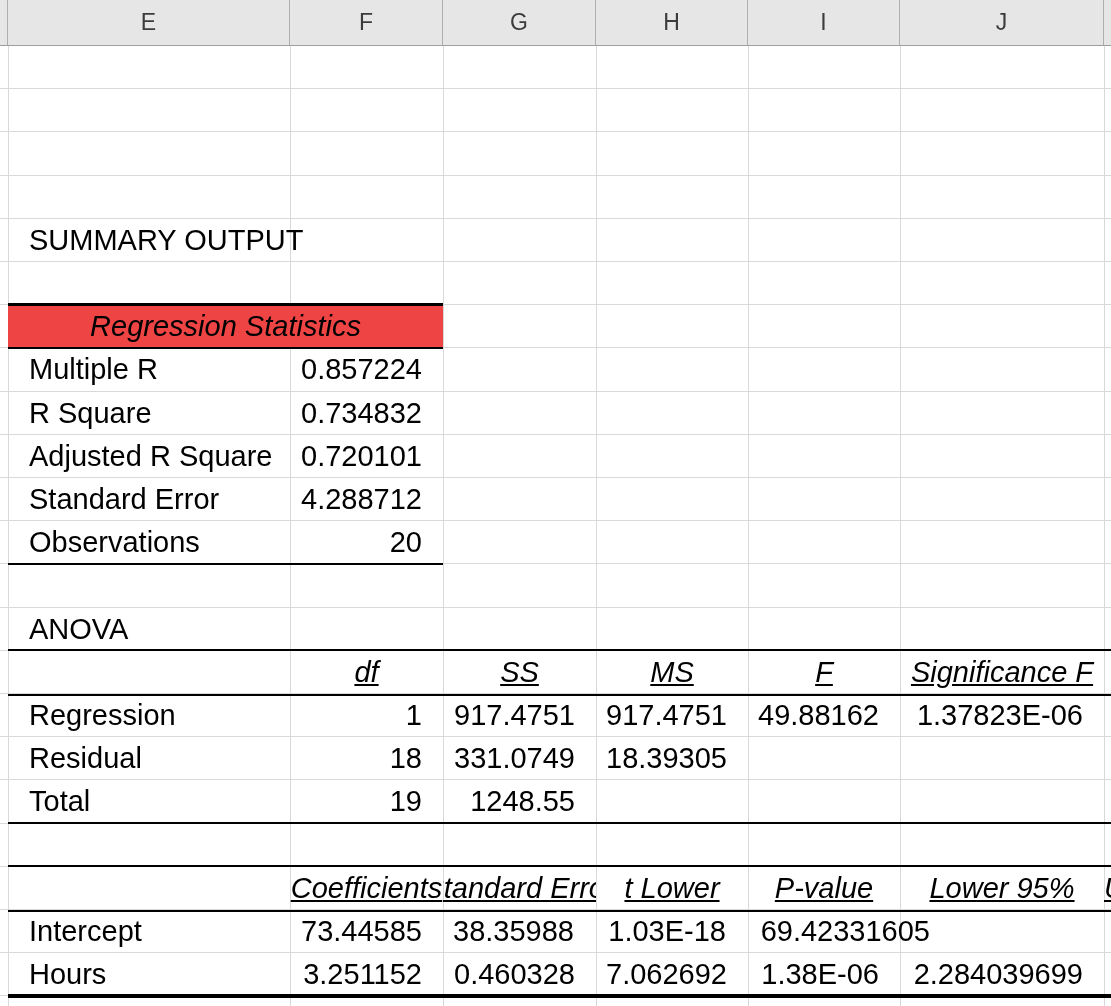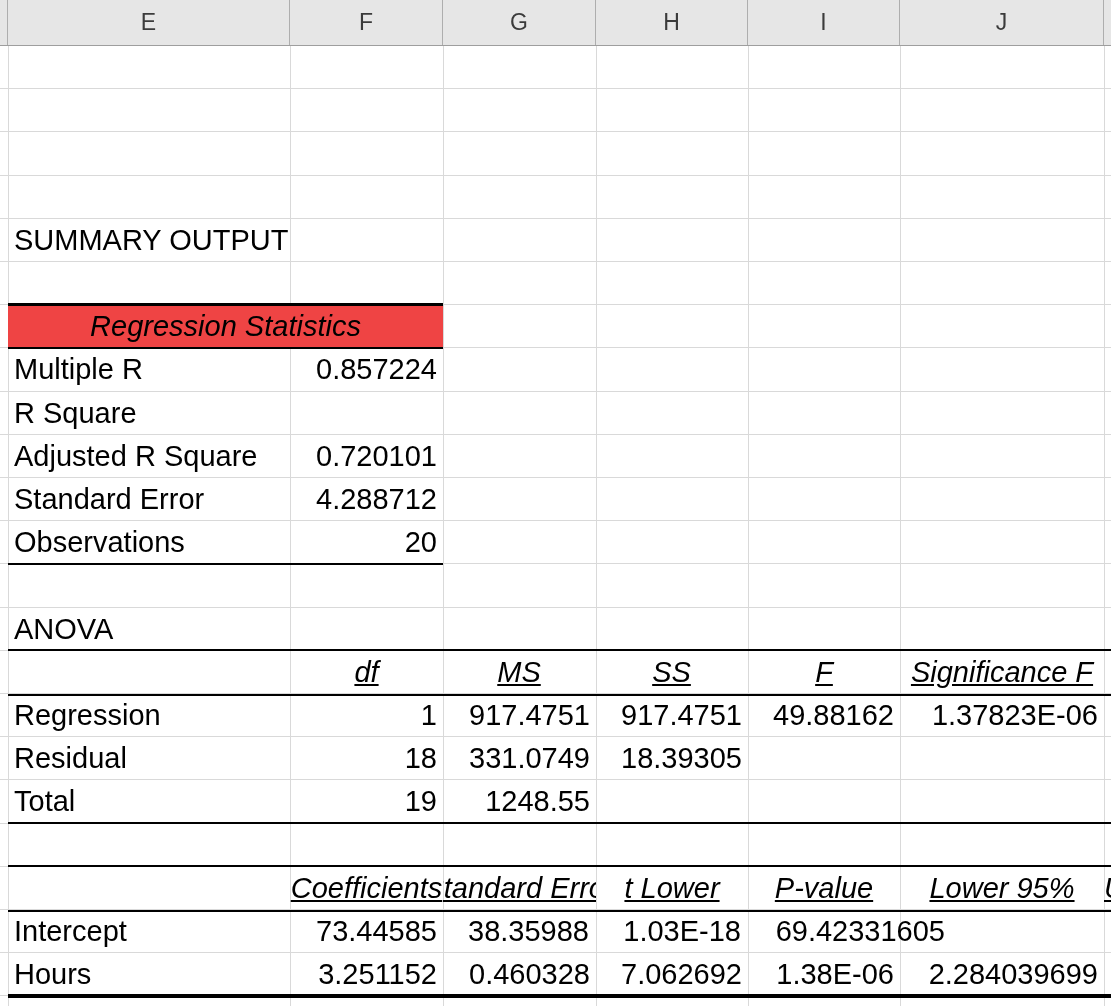--- a/index.html
+++ b/index.html
@@ -18,21 +18,21 @@
 
   
   .hgrid { position:absolute; left:0; top:46px; width:1111px; height:960px; z-index:0;
            background:repeating-linear-gradient(to bottom,
              transparent 0px, transparent 42.2px, #d9d9d9 42.2px, #d9d9d9 43.2px); }
   .vline { position:absolute; top:46px; bottom:0; width:1px; background:#d9d9d9; z-index:1; }
 
   
   .row { position:absolute; left:0; display:flex; height:43.2px; z-index:2; }
   .cell { display:flex; align-items:center; height:100%; font-size:29px; color:#000;
-          white-space:nowrap; padding:0 6px; }
+          white-space:nowrap; padding:0 21px; }
   .lbl { justify-content:flex-start; }
   .num { justify-content:flex-end; }
   .hdr { justify-content:center; font-style:italic; padding:0; overflow:hidden; }
   .we{width:282px} .wf{width:153px} .wg{width:153px} .wh{width:152px}
   .wi{width:152px} .wj{width:204px} .wk{width:7px}
   .merged { width:435px; justify-content:center; font-style:italic; background:#ef4444; }
   .ml8 { margin-left:8px; }
   .ml290 { margin-left:290px;text-decoration:underline; }
 
   
@@ -70,42 +70,43 @@
   <div class="row ml8" style="top:305.2px">
     <div class="cell merged">Regression Statistics</div>
   </div>
 
   <div class="row ml8" style="top:348.4px">
     <div class="cell lbl we">Multiple R</div>
     <div class="cell num wf">0.857224</div>
   </div>
   <div class="row ml8" style="top:391.6px">
     <div class="cell lbl we">R Square</div>
+    <div class="cell num wf">0.734832</div>
   </div>
   <div class="row ml8" style="top:434.8px">
     <div class="cell lbl we">Adjusted R Square</div>
     <div class="cell num wf">0.720101</div>
   </div>
   <div class="row ml8" style="top:478px">
     <div class="cell lbl we">Standard Error</div>
     <div class="cell num wf">4.288712</div>
   </div>
   <div class="row ml8" style="top:521.2px">
     <div class="cell lbl we">Observations</div>
     <div class="cell num wf">20</div>
   </div>
 
   <div class="row ml8" style="top:607.6px">
     <div class="cell lbl we">ANOVA</div>
   </div>
 
   <div class="row ml290" style="top:650.8px">
     <div class="cell hdr wf">df</div>
+    <div class="cell hdr wg">SS</div>
     <div class="cell hdr wh">MS</div>
-    <div class="cell hdr wg">SS</div>
     <div class="cell hdr wi">F</div>
     <div class="cell hdr wj">Significance F</div>
   </div>
 
   <div class="row ml8" style="top:694px">
     <div class="cell lbl we">Regression</div>
     <div class="cell num wf">1</div>
     <div class="cell num wg">917.4751</div>
     <div class="cell num wh">917.4751</div>
     <div class="cell num wi">49.88162</div>

